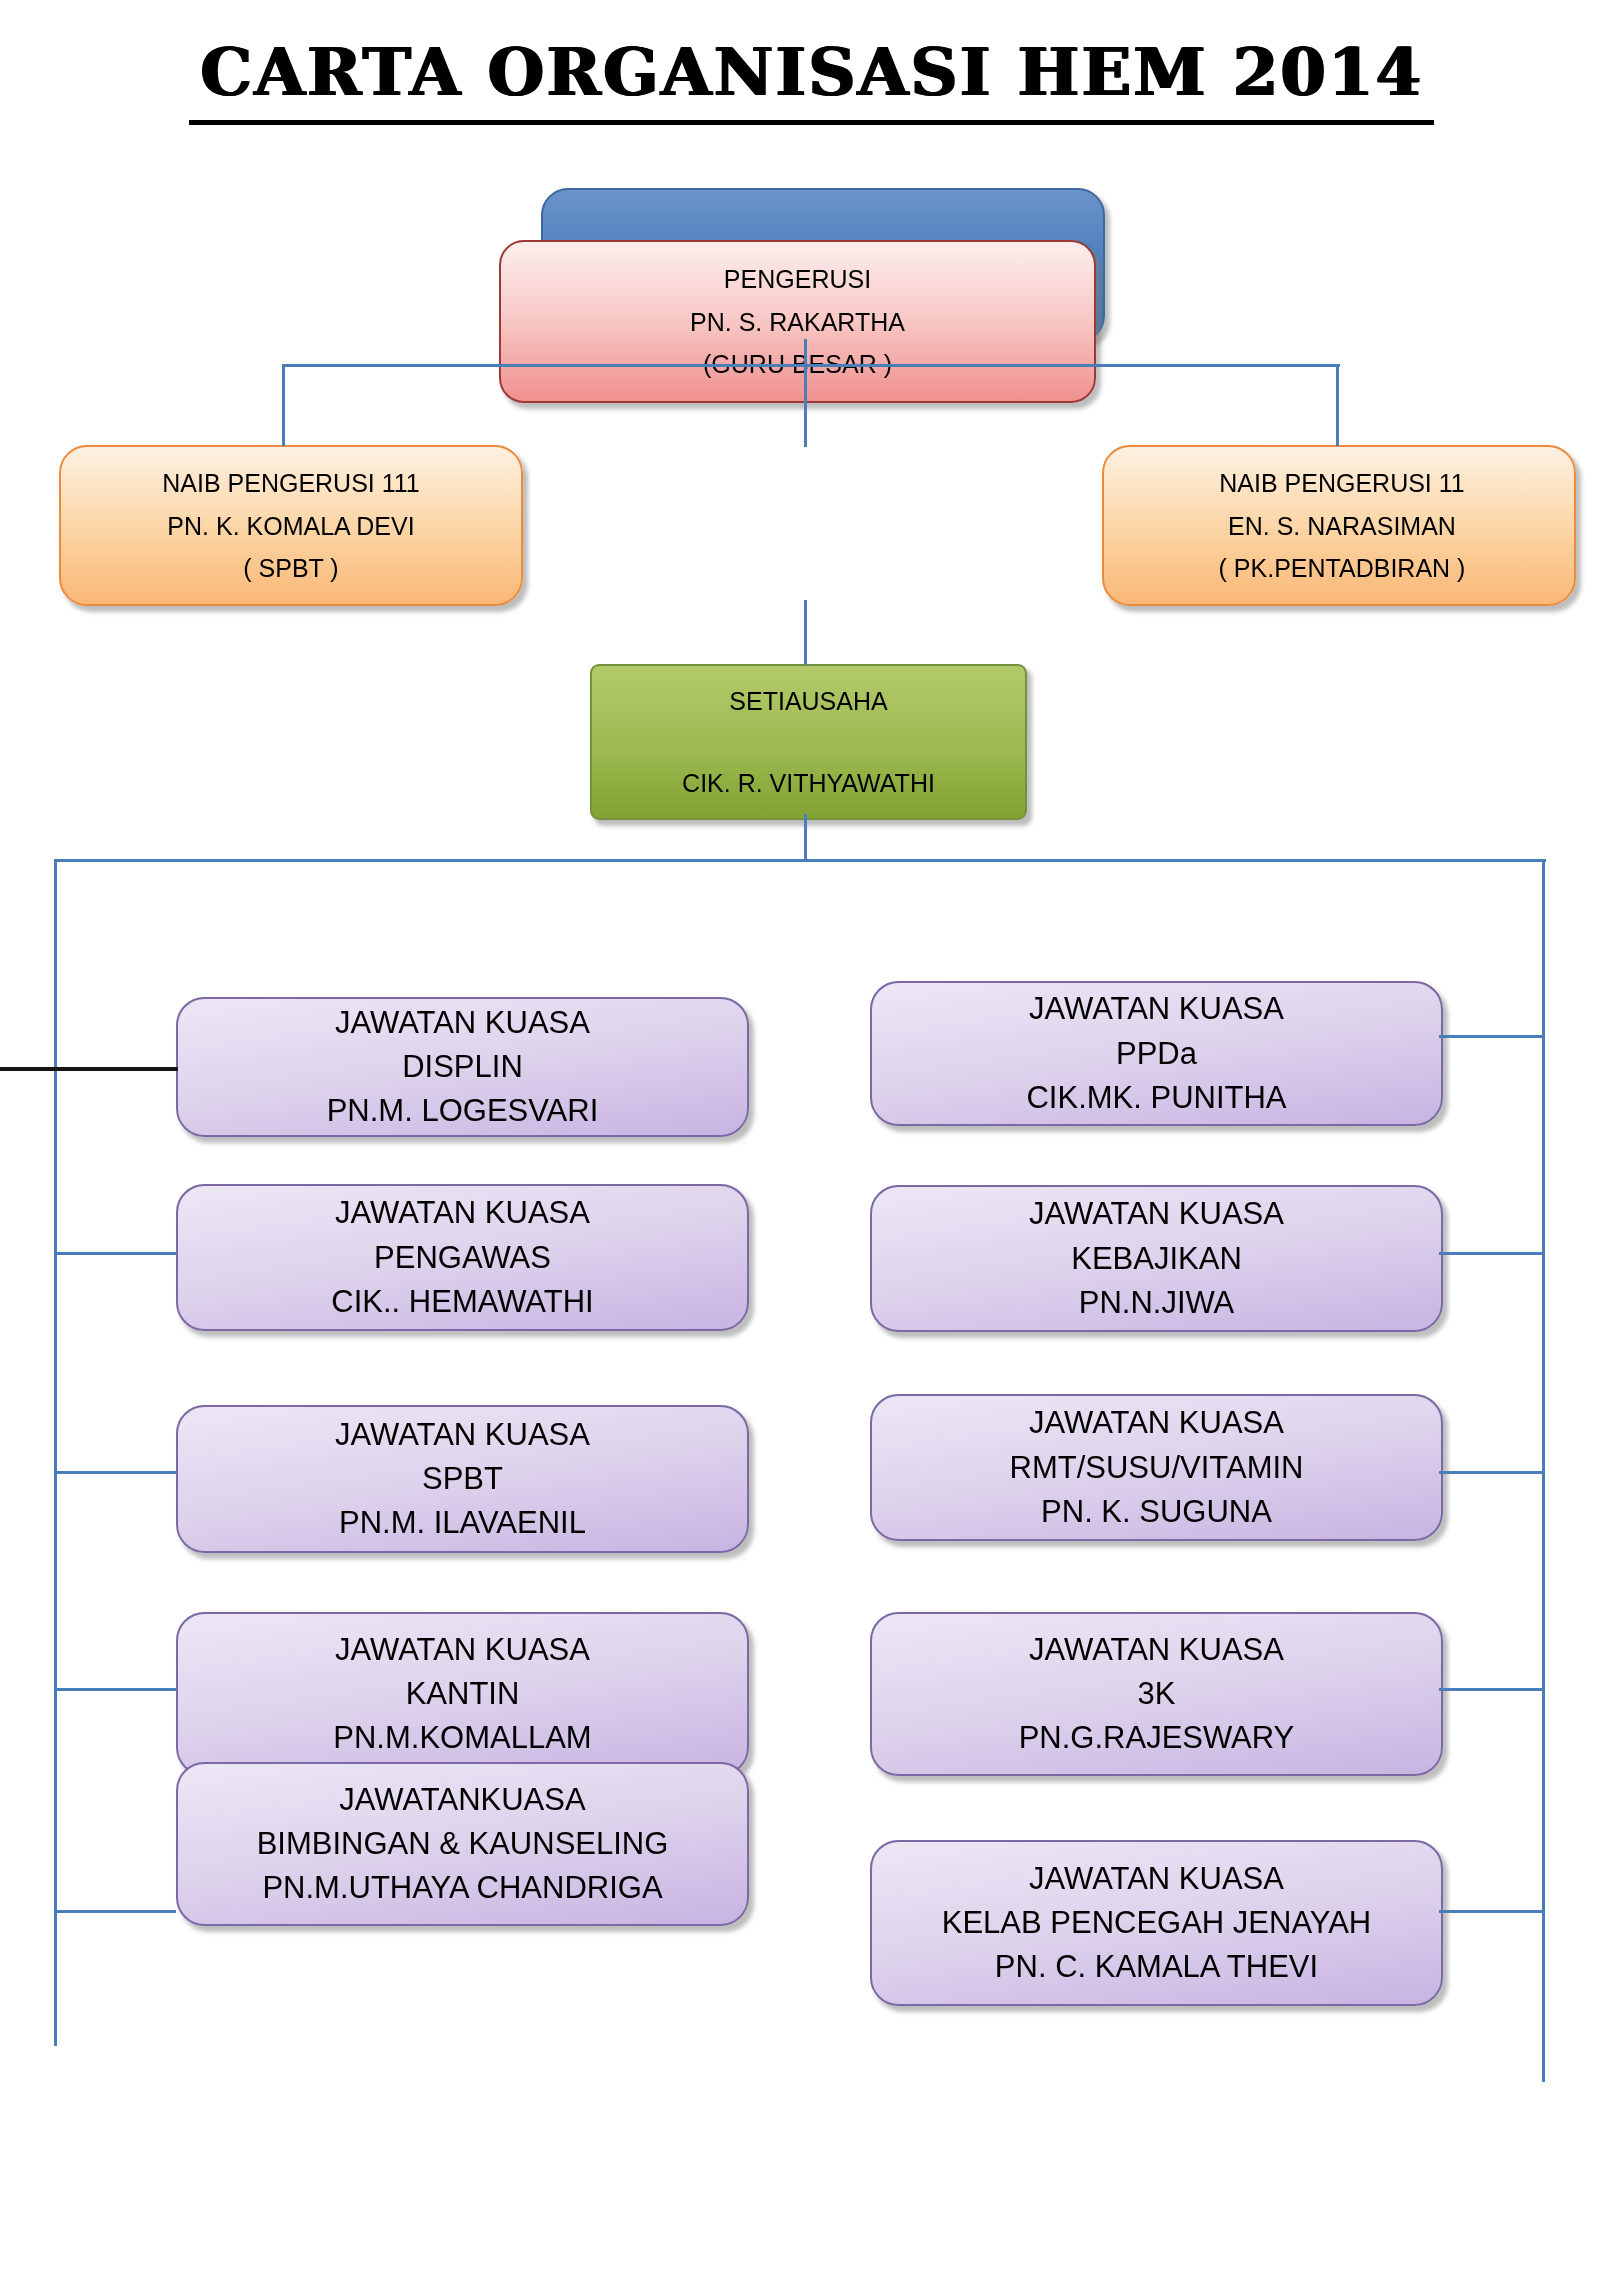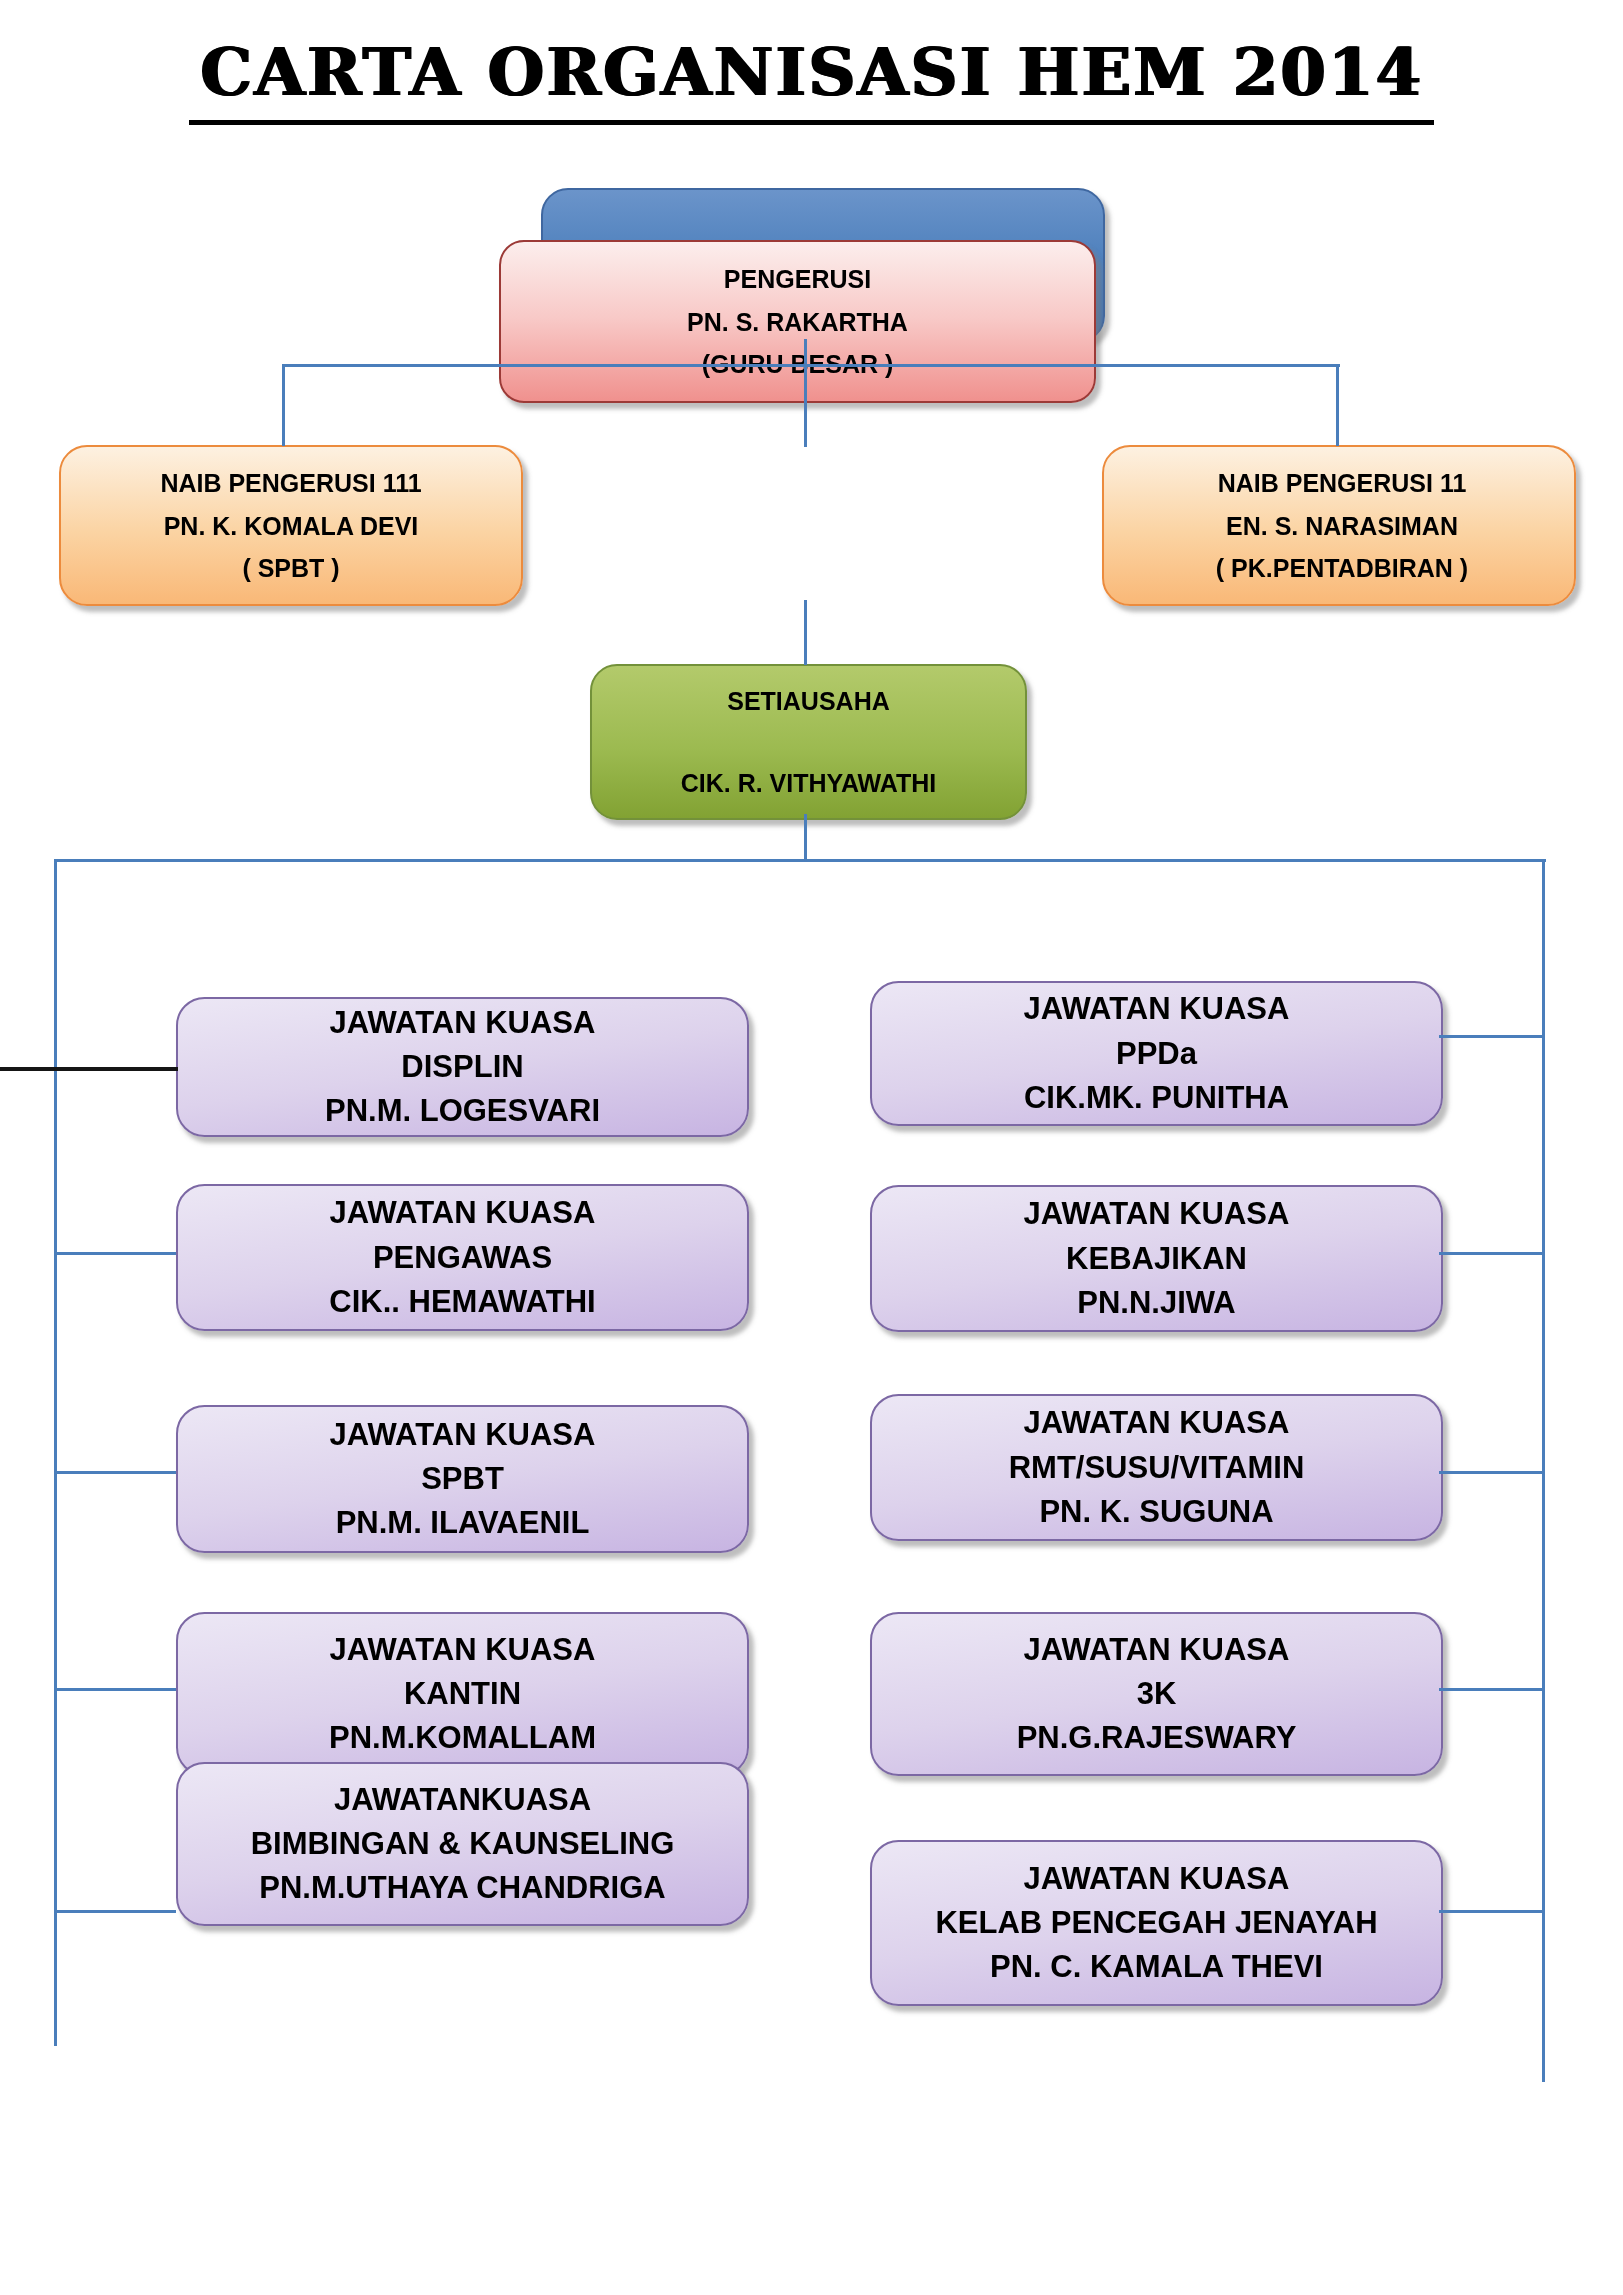--- a/index.html
+++ b/index.html
@@ -45,21 +45,21 @@
     display:flex;
     flex-direction:column;
     justify-content:center;
     align-items:center;
     text-align:center;
     color:#000;
     border-radius:24px;
     box-shadow:4.8px 5.5px 4px rgba(125,125,125,0.50);
     z-index:2;
   }
-  .box .ln{font-size:25px; line-height:30px; margin:6.3px 0; white-space:nowrap;font-weight:bold;}
+  .box .ln{font-size:25px; line-height:30px; margin:6.3px 0; white-space:nowrap;}
 
   .blue-back{
     background:linear-gradient(180deg,#6b94ca 0%,#4f81bd 45%,#4470a8 100%);
     border:2.4px solid #3f67a0;
     border-radius:27px;
     z-index:1;
   }
   .pink{
     background:linear-gradient(180deg,#fceeed 0%,#f8c9c7 48%,#f0918e 100%);
     border:2.4px solid #9c3a37;
@@ -67,21 +67,21 @@
     z-index:2;
   }
   .orange{
     background:linear-gradient(180deg,#fdf1e1 0%,#fbd3a2 55%,#f9b877 100%);
     border:2.4px solid #ec8b3d;
     border-radius:28px;
   }
   .green{
     background:linear-gradient(180deg,#b3ca6b 0%,#9cba50 55%,#82a233 100%);
     border:2.4px solid #73913a;
-    border-radius:27px;
+    border-radius:9px;
     text-align:center;
   }
   .green .gap{margin-top:46px;}
   .purple{
     background:linear-gradient(172deg,#ece7f5 0%,#ddd2ec 50%,#c7b4e2 100%);
     border:2.4px solid #7c68a4;
     border-radius:28.5px;
   }
   .purple .ln{font-size:31px; margin:7.1px 0;}
 </style>

